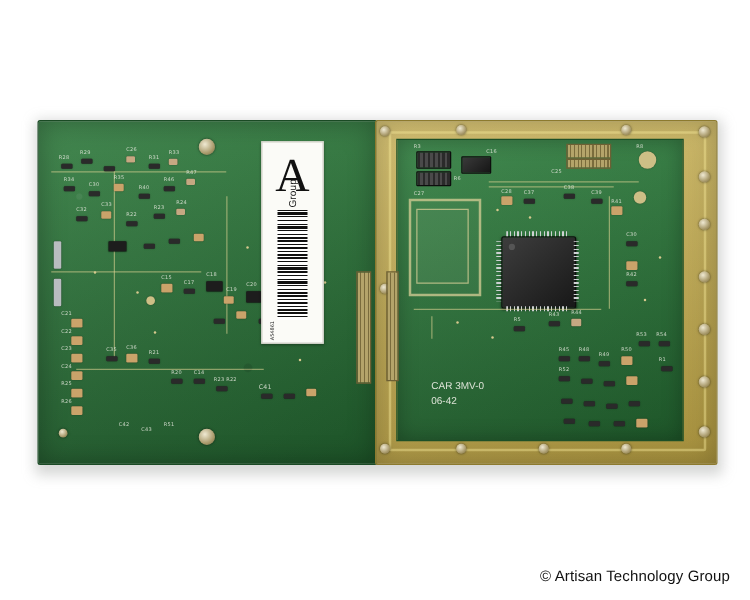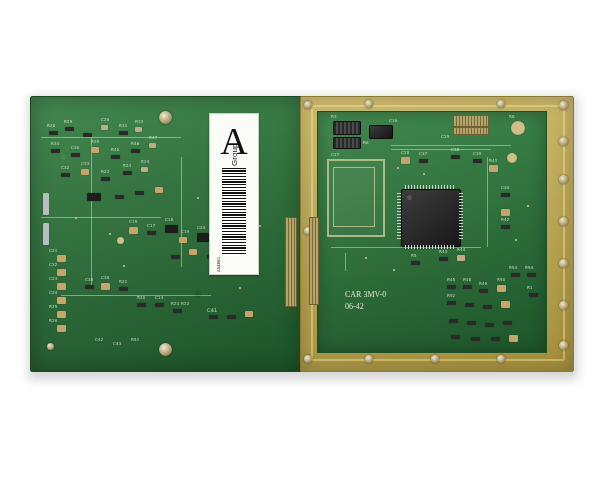--- a/index.html
+++ b/index.html
@@ -281,22 +281,22 @@
     left: 7px;
     top: 6px;
     font-family: "DejaVu Sans Mono", monospace;
     font-size: 9px;
     color: #1b1b1b;
     letter-spacing: 0.4px;
   }
   .car-text {
     position: absolute;
     left: 44px;
-    top: 192px;
-    font-family: Liberation Serif, serif;
+    top: 206px;
+    font-family: Liberation Sans, sans-serif;
     font-size: 8px;
     line-height: 12px;
     color: rgba(235,238,228,0.92);
     white-space: pre;
   }
 
   
   .credit {
     position: absolute;
     right: 16px;
@@ -545,14 +545,15 @@
       <div class="via" style="left:96px; top:70px;"></div>
       <div class="via" style="left:122px; top:76px;"></div>
       <div class="via" style="left:64px; top:160px;"></div>
       <div class="via" style="left:92px; top:172px;"></div>
       <div class="via" style="left:214px; top:142px;"></div>
       <div class="via" style="left:226px; top:108px;"></div>
 
     </div>
   </div>
 
+  <div class="credit">© Artisan Technology Group</div>
 
 </div>
 
 </body></html>

